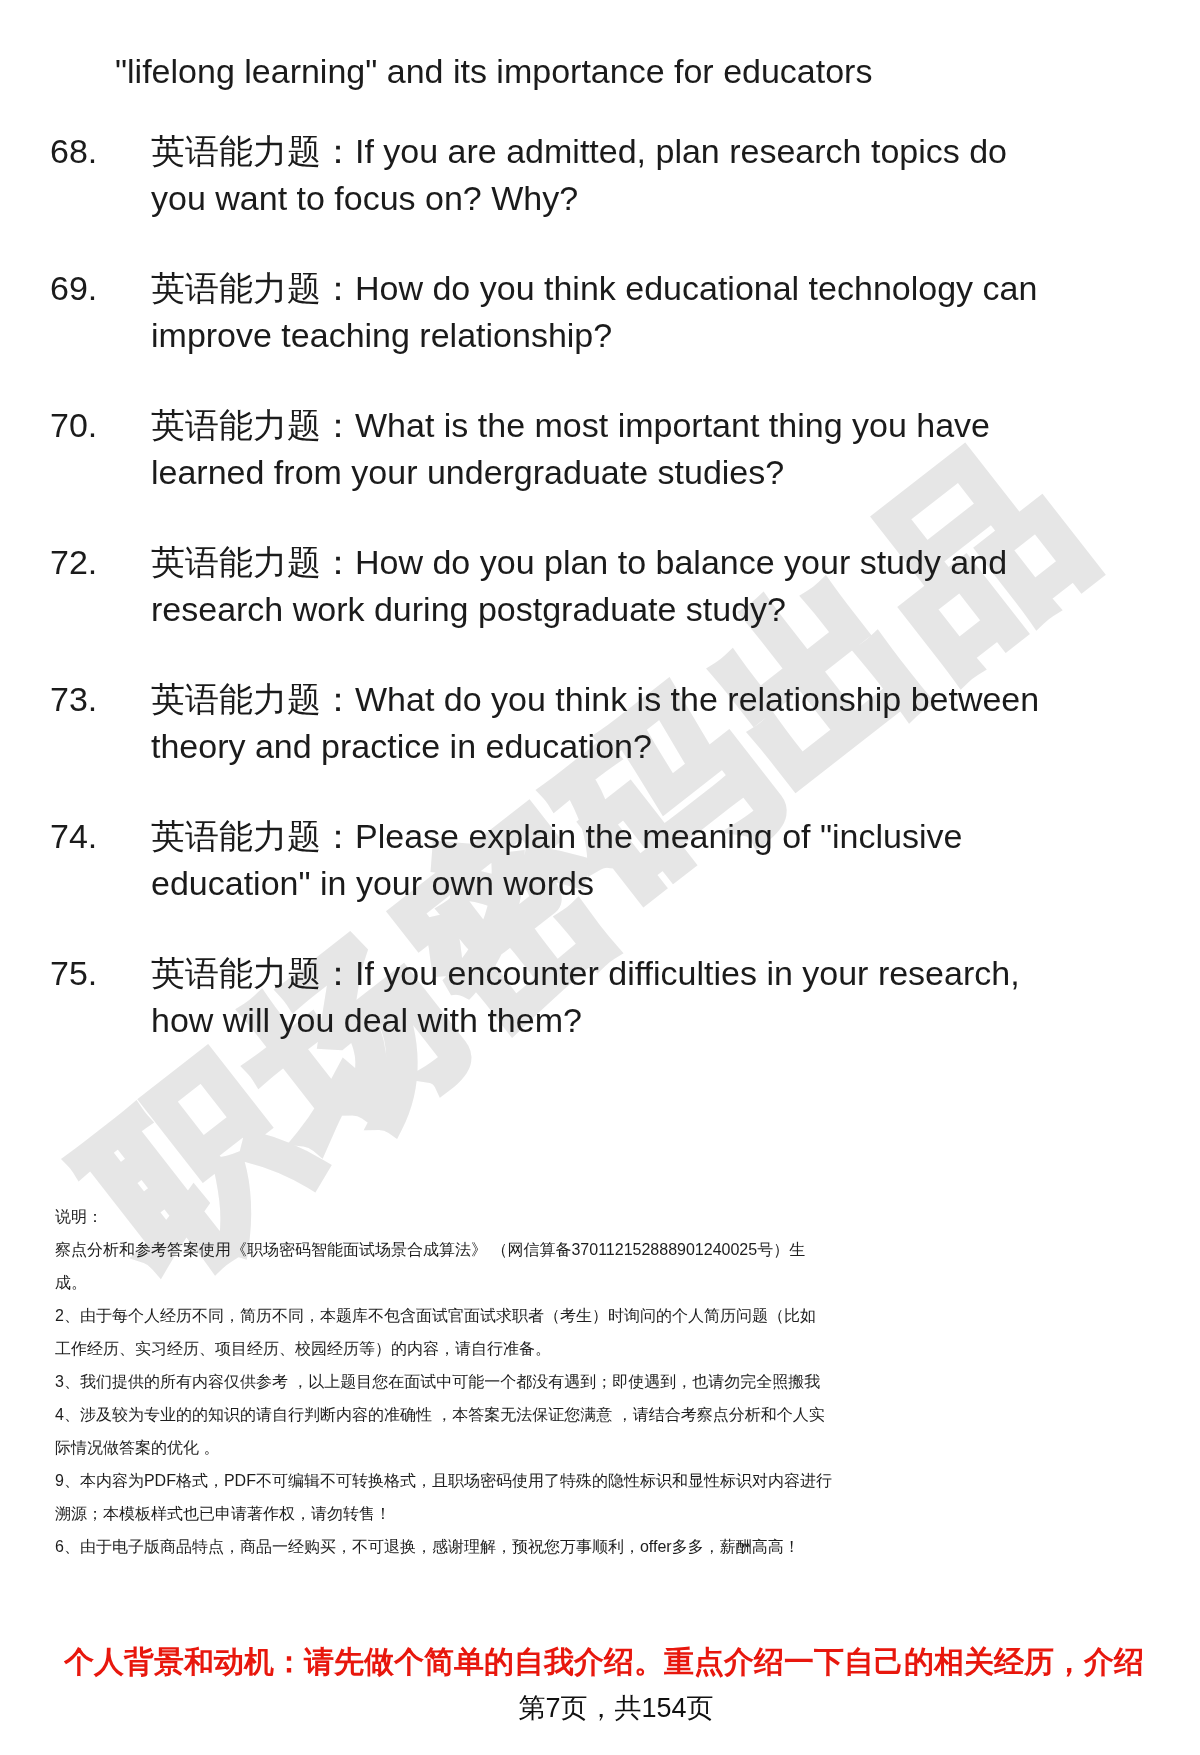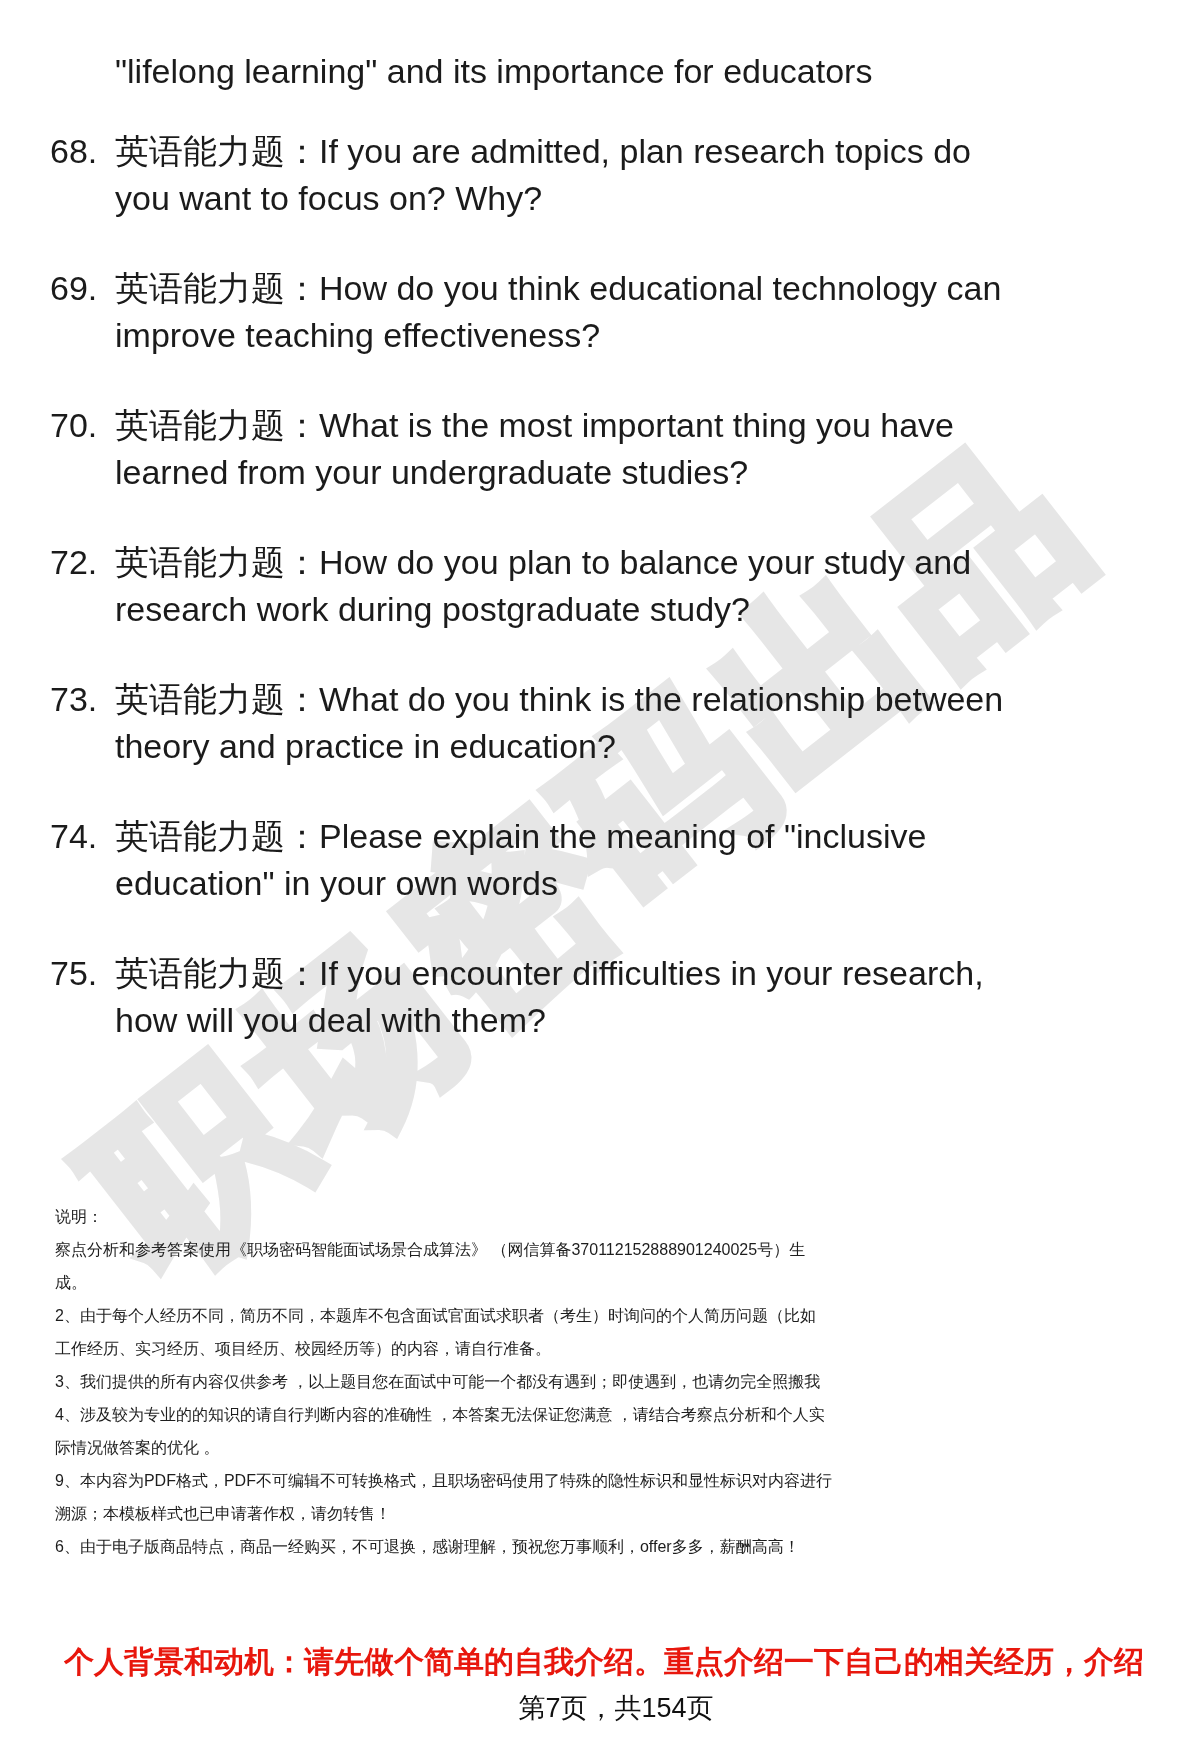--- a/index.html
+++ b/index.html
@@ -40,21 +40,21 @@
     font-size: 34px;
     line-height: 47px;
     color: #1b1b1b;
   }
   .items {
     position: absolute;
     left: 50px;
     top: 128px;
     right: 30px;
   }
-  .item { display: flex; margin-bottom: 43px; }
+  .item { display: flex; margin-bottom: 43px; gap: 36px; }
   .num {
     flex: none;
     width: 65px;
     font-size: 34px;
     line-height: 47px;
   }
   .itext {
     flex: 1;
     font-size: 34px;
     line-height: 47px;
@@ -107,21 +107,21 @@
 
     <div class="items">
 
       <div class="item">
         <span class="num">68.</span>
         <span class="itext"><span>英语能力题：If you are admitted, plan research topics do</span><br><span>you want to focus on? Why?</span></span>
       </div>
 
       <div class="item">
         <span class="num">69.</span>
-        <span class="itext"><span>英语能力题：How do you think educational technology can</span><br><span>improve teaching effectiveness?</span></span>
+        <span class="itext"><span>英语能力题：How do you think educational technology can</span><br><span>improve teaching relationship?</span></span>
       </div>
 
       <div class="item">
         <span class="num">70.</span>
         <span class="itext"><span>英语能力题：What is the most important thing you have</span><br><span>learned from your undergraduate studies?</span></span>
       </div>
 
 
       <div class="item">
         <span class="num">72.</span>

